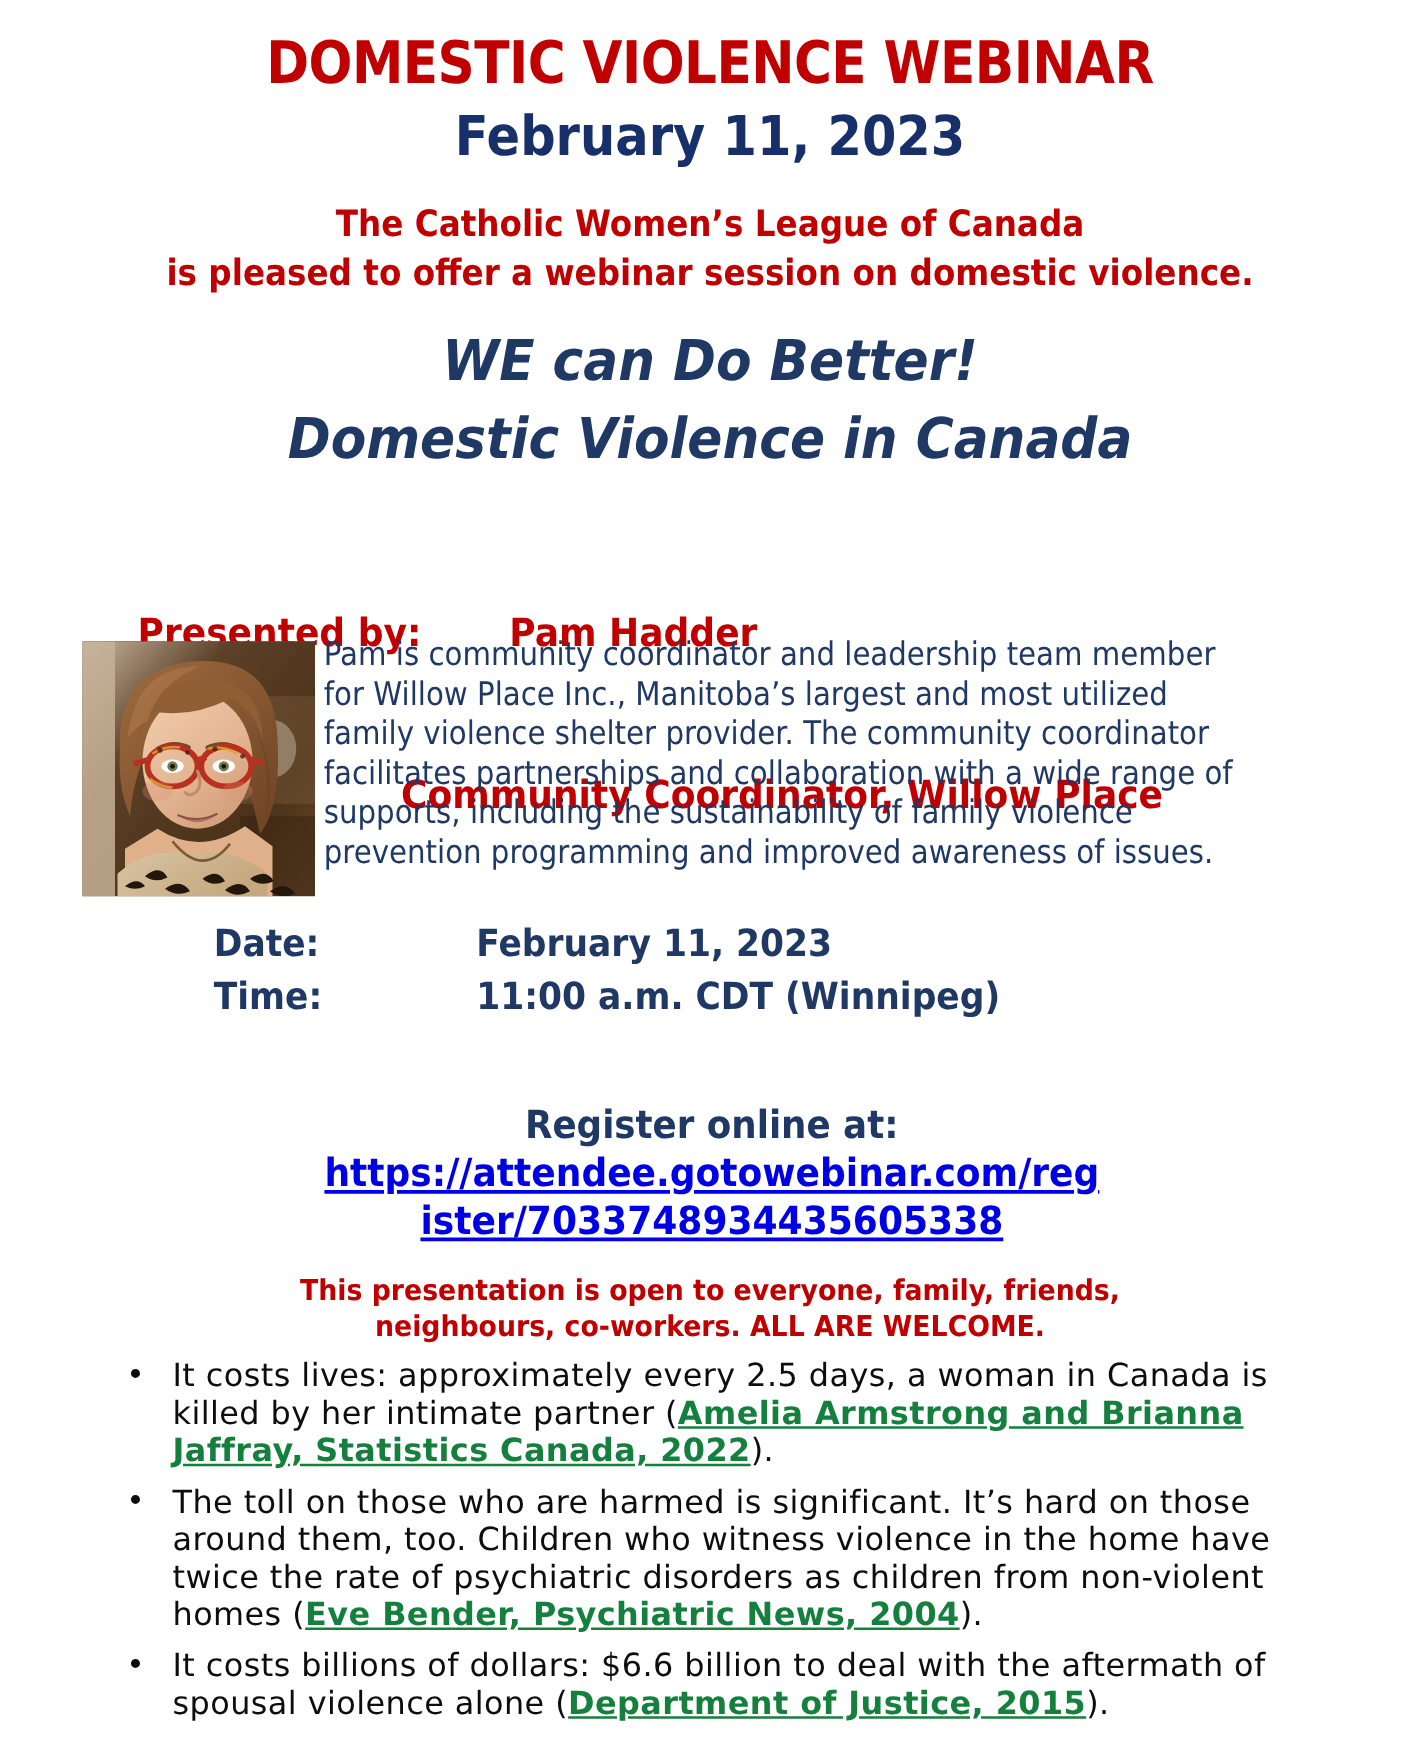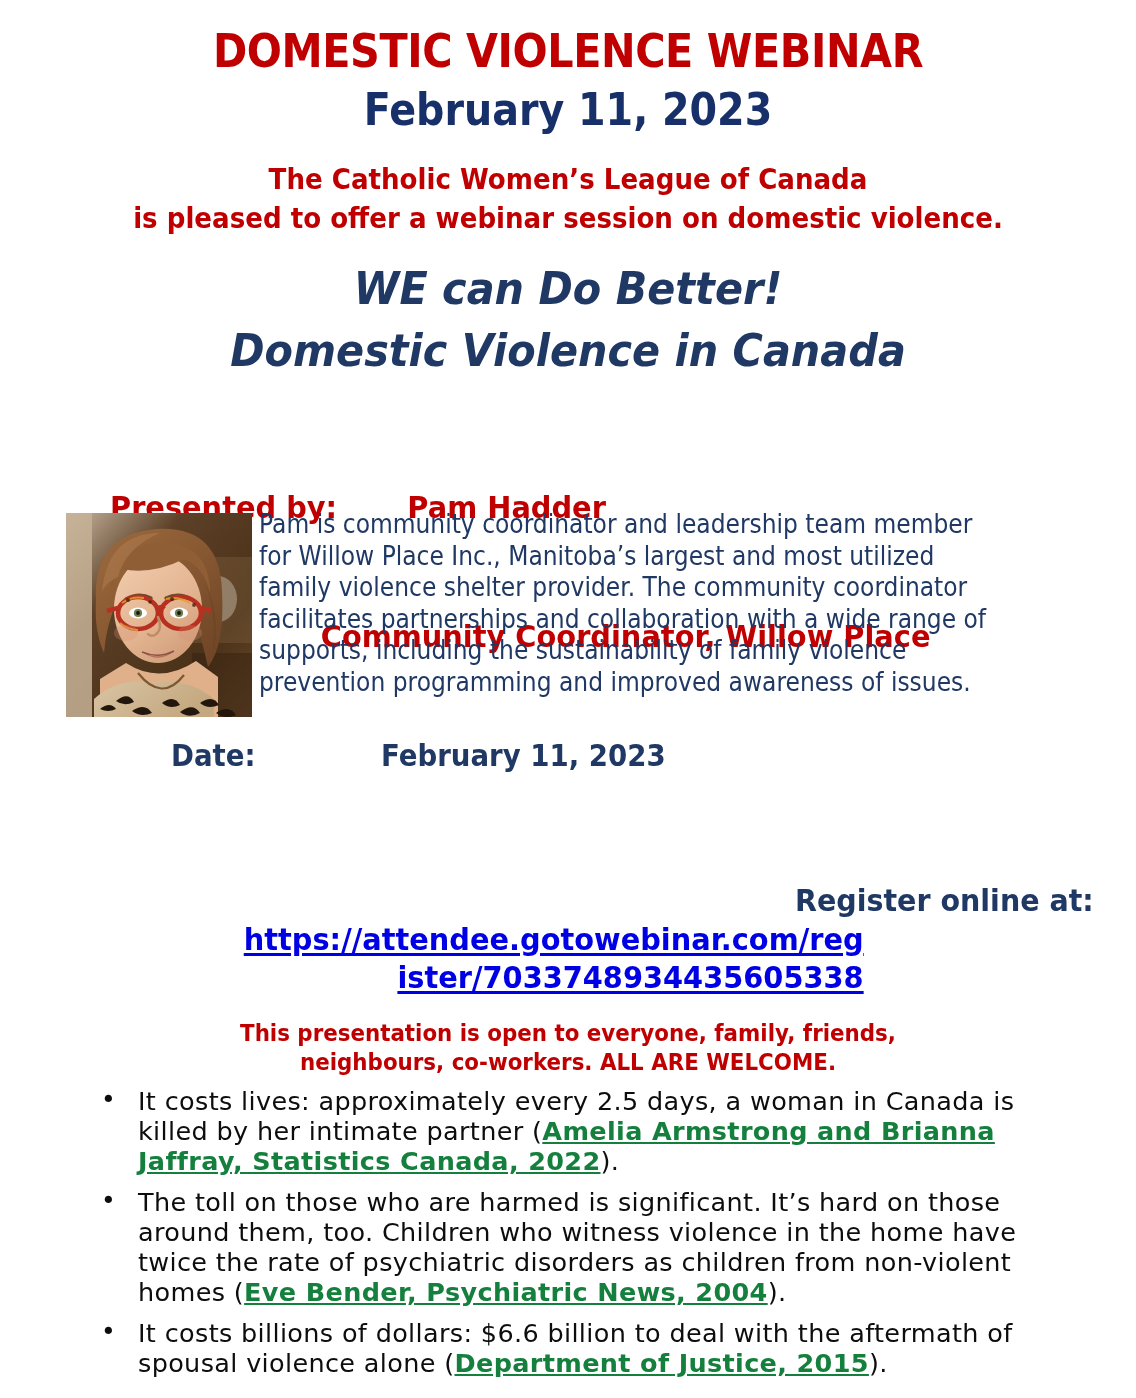--- a/index.html
+++ b/index.html
@@ -141,23 +141,23 @@
   }
   .det-value {
     flex: 1;
     transform: scaleX(0.92);
     transform-origin: 0 50%;
   }
 
   
   .register {
     position: absolute;
-    left: 0; top: 880px;
+    left: 16px; top: 880px;
     width: 1107px;
-    text-align: right;
+    text-align: center;
   }
   .register-label {
     font-family: "DejaVu Sans", sans-serif;
     font-weight: bold;
     font-size: 31px;
     line-height: 40px;
     color: #1F3864;
     transform: scaleX(0.92);
     display: inline-block;
   }
@@ -339,20 +339,24 @@
     </svg>
   </div>
 
   <div class="bio">Pam is community coordinator and leadership team member for Willow Place Inc., Manitoba’s largest and most utilized family violence shelter provider. The community coordinator facilitates partnerships and collaboration with a wide range of supports, including the sustainability of family violence prevention programming and improved awareness of issues.</div>
 
   <div class="details">
     <div class="det-row">
       <span class="det-label">Date:</span>
       <span class="det-value">February 11, 2023</span>
     </div>
+    <div class="det-row">
+      <span class="det-label">Time:</span>
+      <span class="det-value">11:00 a.m. CDT (Winnipeg)</span>
+    </div>
   </div>
 
   <div class="register">
     <span class="register-label">Register online at:</span>
     <a class="register-url" href="#">https://attendee.gotowebinar.com/register/7033748934435605338</a>
   </div>
 
   <div class="welcome">
     <div>This presentation is open to everyone, family, friends,</div>
     <div>neighbours, co-workers.  ALL ARE WELCOME.</div>

